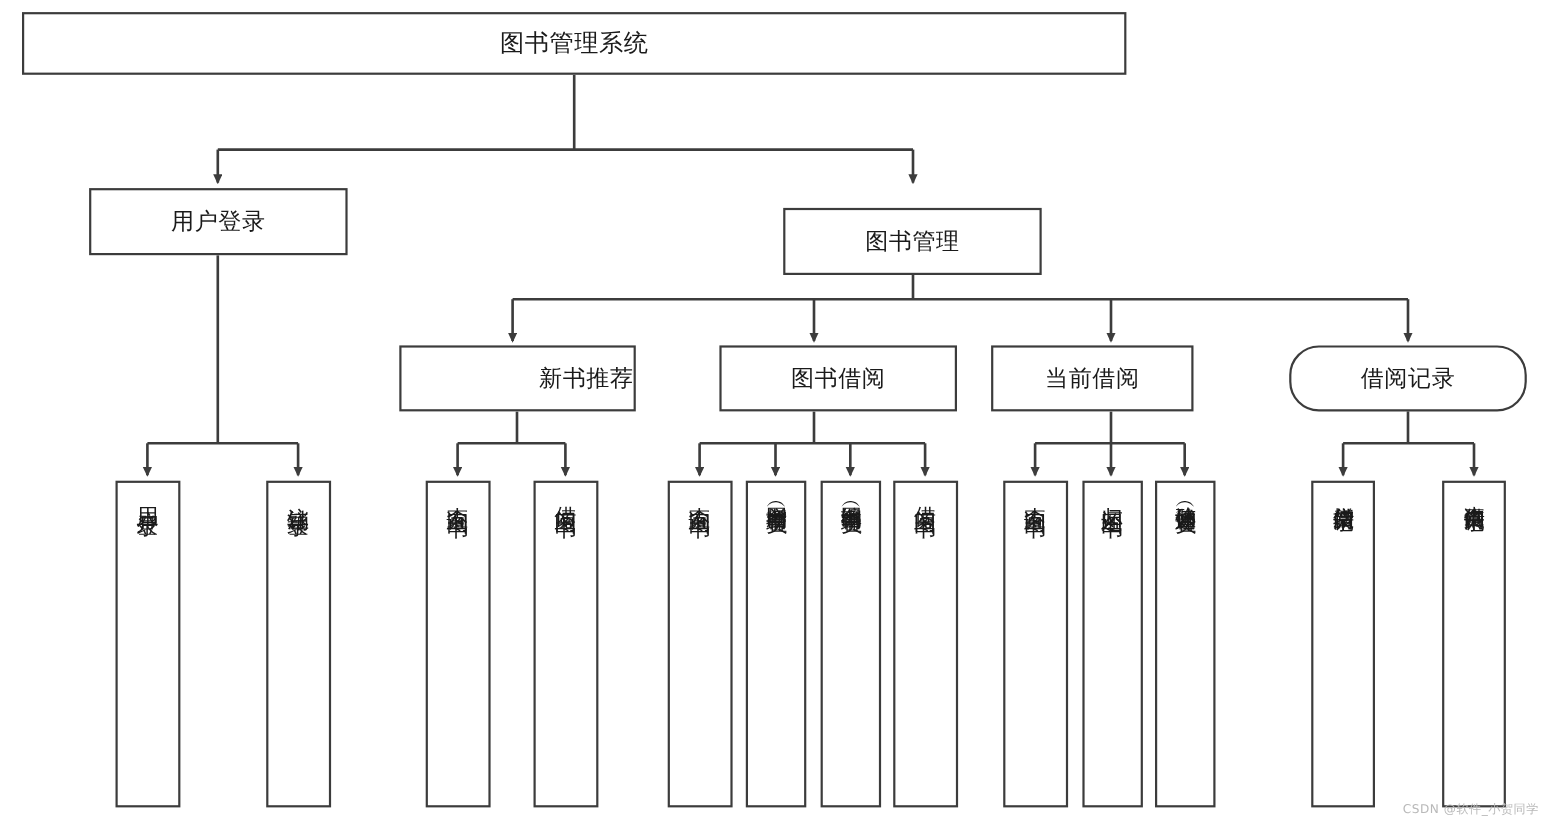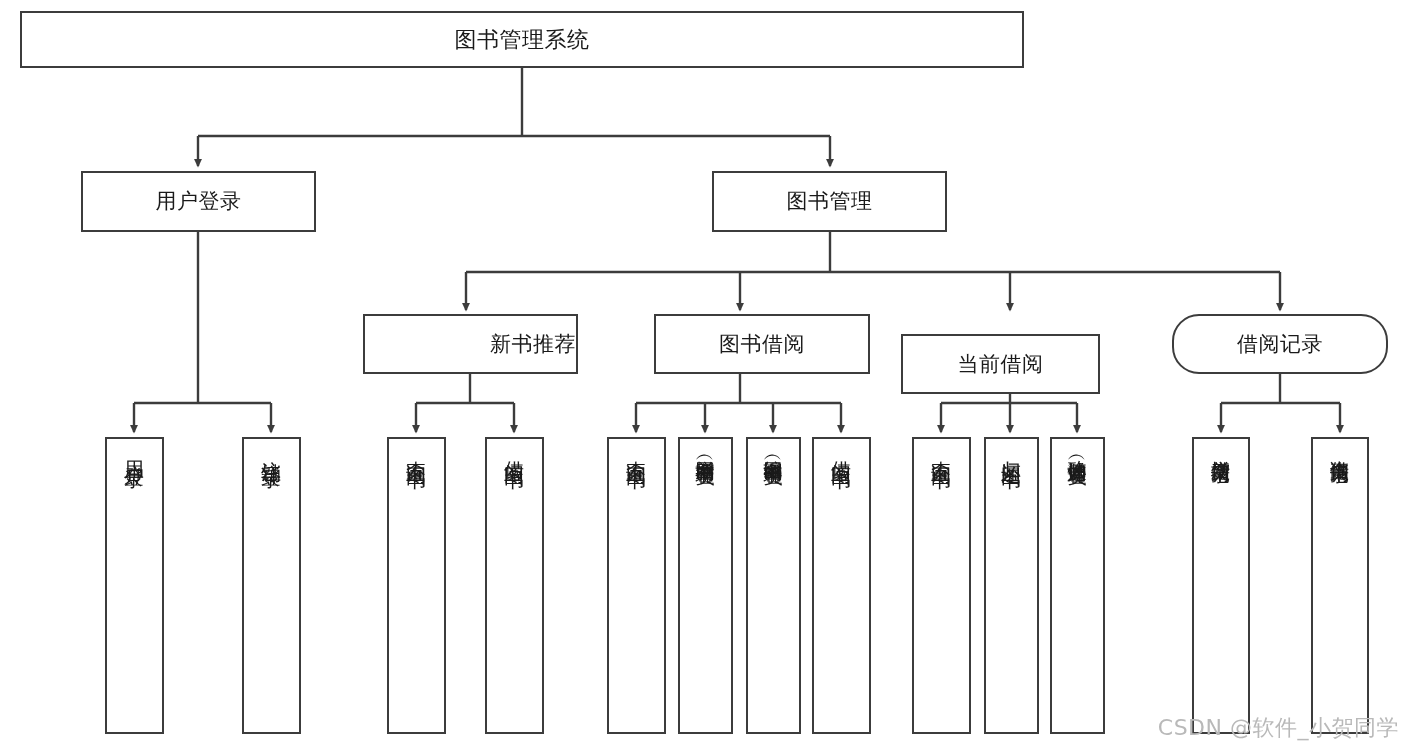--- a/index.html
+++ b/index.html
@@ -63,21 +63,21 @@
     white-space: nowrap;
   }
   .node.v.tall .lbl {
     font-size: 19px;
     letter-spacing: 1px;
   }
   .watermark {
     position: absolute;
     right: 6px;
     bottom: 4px;
-    font-size: 22px;
+    font-size: 11px;
     color: #b9b9b9;
     letter-spacing: 0.5px;
     white-space: nowrap;
     pointer-events: none;
   }
 </style>
 </head>
 <body>
 
 <div id="canvas">
@@ -132,31 +132,31 @@
     </g>
   </svg>
 
   <div class="node h root" style="left:20px; top:11px; width:1004px; height:57px;">
     <span class="lbl">图书管理系统</span>
   </div>
 
   <div class="node h" style="left:81px; top:171px; width:235px; height:61px;">
     <span class="lbl">用户登录</span>
   </div>
-  <div class="node h" style="left:712px; top:171px; width:235px; height:61px;">
+  <div class="node h" style="left:712px; top:189px; width:235px; height:61px;">
     <span class="lbl">图书管理</span>
   </div>
 
   <div class="node h" style="left:363px; top:314px; width:215px; height:60px;justify-content:flex-end;">
     <span class="lbl">新书推荐</span>
   </div>
   <div class="node h" style="left:654px; top:314px; width:216px; height:60px;">
     <span class="lbl">图书借阅</span>
   </div>
-  <div class="node h" style="left:901px; top:314px; width:199px; height:60px;margin-top:20px;">
+  <div class="node h" style="left:901px; top:314px; width:184px; height:60px;">
     <span class="lbl">当前借阅</span>
   </div>
   <div class="node h" style="left:1172px; top:314px; width:216px; height:60px;border-radius:27px;">
     <span class="lbl">借阅记录</span>
   </div>
 
   <div class="node v" style="left:105px; top:437px; width:59px; height:297px;">
     <span class="lbl">用户登录</span>
   </div>
   <div class="node v" style="left:242px; top:437px; width:59px; height:297px;">

